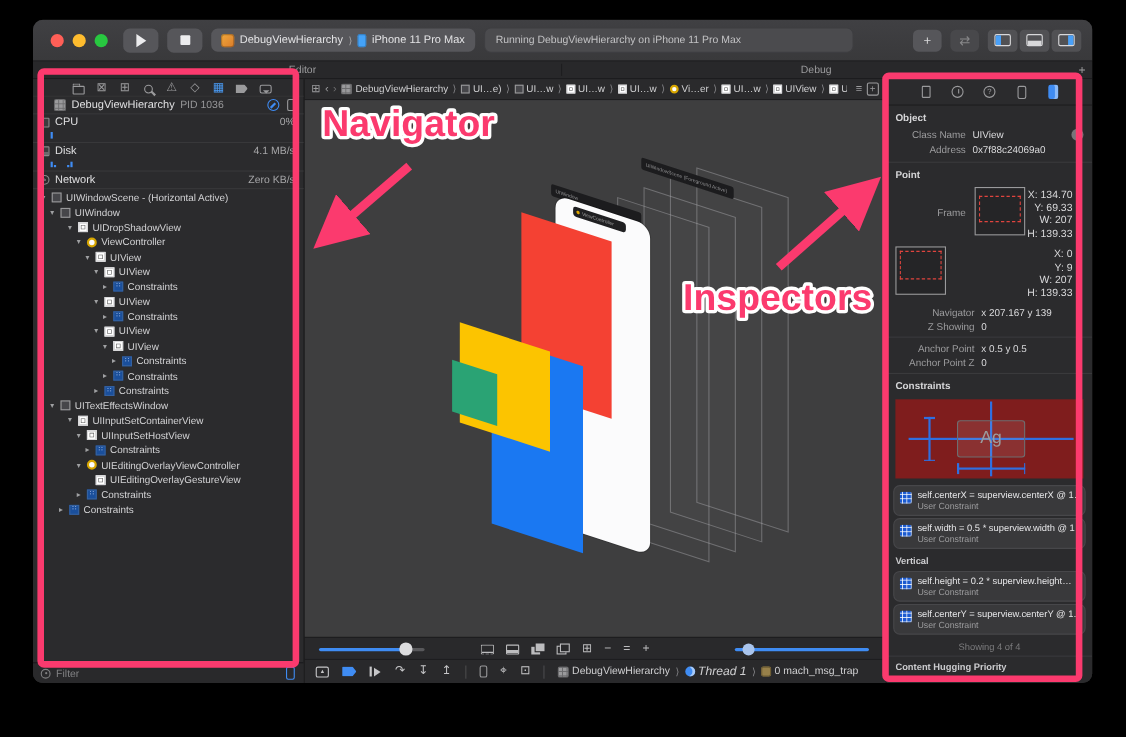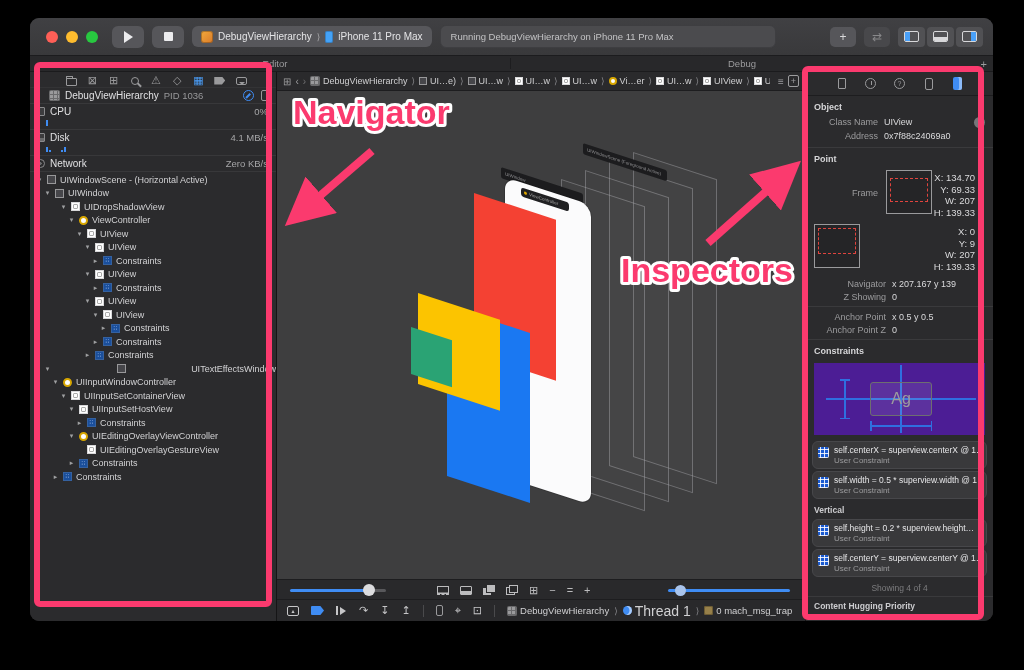--- a/index.html
+++ b/index.html
@@ -138,21 +138,21 @@
   .sec-div{border-top:1px solid #3a3a3c;margin-top:5px;}
   .kvrow{display:flex;align-items:center;padding:1.5px 8px;}
   .kvrow .k{width:64px;text-align:right;color:#9c9c9e;flex:0 0 auto;}
   .kvrow .v{margin-left:6px;color:#dadadc;}
   .kvrow .ic-goarrow{margin-left:auto;width:11px;height:11px;border-radius:50%;background:#76767a;color:#e8e8ea;font-size:8px;line-height:11px;text-align:center;}
   .geom{display:flex;padding:3px 8px 3px 0;}
   .geom .glabel{width:72px;text-align:right;color:#9c9c9e;padding-top:18px;flex:0 0 auto;}
   .geom .diagram{width:46px;height:44px;border:1px solid #9a9a9c;margin-left:8px;position:relative;flex:0 0 auto;background:#252527;}
   .geom .dashed{position:absolute;border:1px dashed #e0443e;}
   .geom .gvals{flex:1;text-align:right;padding-right:10px;line-height:11.5px;color:#dadadc;font-size:9.5px;padding-top:2px;}
-  .consprev{margin:4px 8px 6px 8px;height:72px;background:#4c1d95;position:relative;overflow:hidden;}
+  .consprev{margin:4px 8px 6px 8px;height:72px;background:#7f1d1d;position:relative;overflow:hidden;}
   .cp-box{position:absolute;left:56px;top:19px;width:62px;height:34px;background:rgba(255,255,255,.09);border:1px solid #6e6e70;border-radius:3px;color:#9c9c9e;font-size:16px;text-align:center;line-height:32px;}
   .cp-vline{position:absolute;left:86px;top:2px;width:1.5px;height:68px;background:#2f6fe0;}
   .cp-hline{position:absolute;left:12px;top:35px;width:150px;height:1.5px;background:#2f6fe0;}
   .cp-ibeam{position:absolute;left:30px;top:16px;width:1.5px;height:40px;background:#2f6fe0;}
   .cp-ibeam::before,.cp-ibeam::after{content:"";position:absolute;left:-4px;width:10px;height:1.5px;background:#2f6fe0;}
   .cp-ibeam::before{top:0}.cp-ibeam::after{bottom:0}
   .cp-wbar{position:absolute;left:56px;top:62px;width:62px;height:1.5px;background:#2f6fe0;}
   .cp-wbar::before,.cp-wbar::after{content:"";position:absolute;top:-4px;width:1.5px;height:10px;background:#2f6fe0;}
   .cp-wbar::before{left:0}.cp-wbar::after{right:0}
   .subsec{font-weight:bold;font-size:8.5px;color:#cccccf;padding:4px 8px 2px 8px;}
@@ -366,29 +366,24 @@
           <div class="trow" style="padding-left: 62px;">
             <span class="disc">▸</span>
             <span class="t-cons">∷</span>
             <span>Constraints</span>
           </div>
           <div class="trow" style="padding-left: 54px;">
             <span class="disc">▸</span>
             <span class="t-cons">∷</span>
             <span>Constraints</span>
           </div>
-          <div class="trow" style="padding-left: 14px; justify-content: space-between;">
+          <div class="trow" style="padding-left: 14px;">
             <span class="disc">▾</span>
             <span class="t-window"></span>
             <span>UITextEffectsWindow</span>
-          </div>
-          <div class="trow" style="padding-left: 22px;">
-            <span class="disc">▾</span>
-            <span class="t-vc"></span>
-            <span>UIInputWindowController</span>
           </div>
           <div class="trow" style="padding-left: 30px;">
             <span class="disc">▾</span>
             <span class="t-view"></span>
             <span>UIInputSetContainerView</span>
           </div>
           <div class="trow" style="padding-left: 38px;">
             <span class="disc">▾</span>
             <span class="t-view"></span>
             <span>UIInputSetHostView</span>
@@ -412,20 +407,25 @@
             <span class="disc">▸</span>
             <span class="t-cons">∷</span>
             <span>Constraints</span>
           </div>
           <div class="trow" style="padding-left: 22px;">
             <span class="disc">▸</span>
             <span class="t-cons">∷</span>
             <span>Constraints</span>
           </div>
         </div>
+      <div class="filterbar">
+        <span class="ic-filter"></span>
+        <span class="filtertext">Filter</span>
+        <span class="ic-phone-blue"></span>
+      </div>
     </div>
 
     <div class="center">
       <div class="jumpbar">
         <span class="jb-ic">⊞</span>
         <span class="jb-ic">‹</span>
         <span class="jb-ic" style="color:#6e6e70">›</span>
         <span style="display:flex;align-items:center;gap:3px;overflow:hidden;">
             <span class="crumb">
               <span class="ic-appgrid"></span>
@@ -564,21 +564,21 @@
               <span class="db-glyph">⊡</span>
             </span>
             <span class="dbdiv"></span>
           </span>
         <span class="dbcrumbs">
             <span class="crumb" style="font-size: 9.5px;">
               <span class="ic-appgrid"></span>
               <span>DebugViewHierarchy</span>
             </span>
             <span class="crumbsep">⟩</span>
-            <span class="crumb" style="font-size: 14px;">
+            <span class="crumb" style="font-size: 11px; font-style: italic;">
               <span class="ic-thread"></span>
               <span>Thread 1</span>
             </span>
             <span class="crumbsep">⟩</span>
             <span class="crumb" style="font-size: 9.5px;">
               <span class="ic-framebadge"></span>
               <span>0 mach_msg_trap</span>
             </span>
           </span>
       </div>

